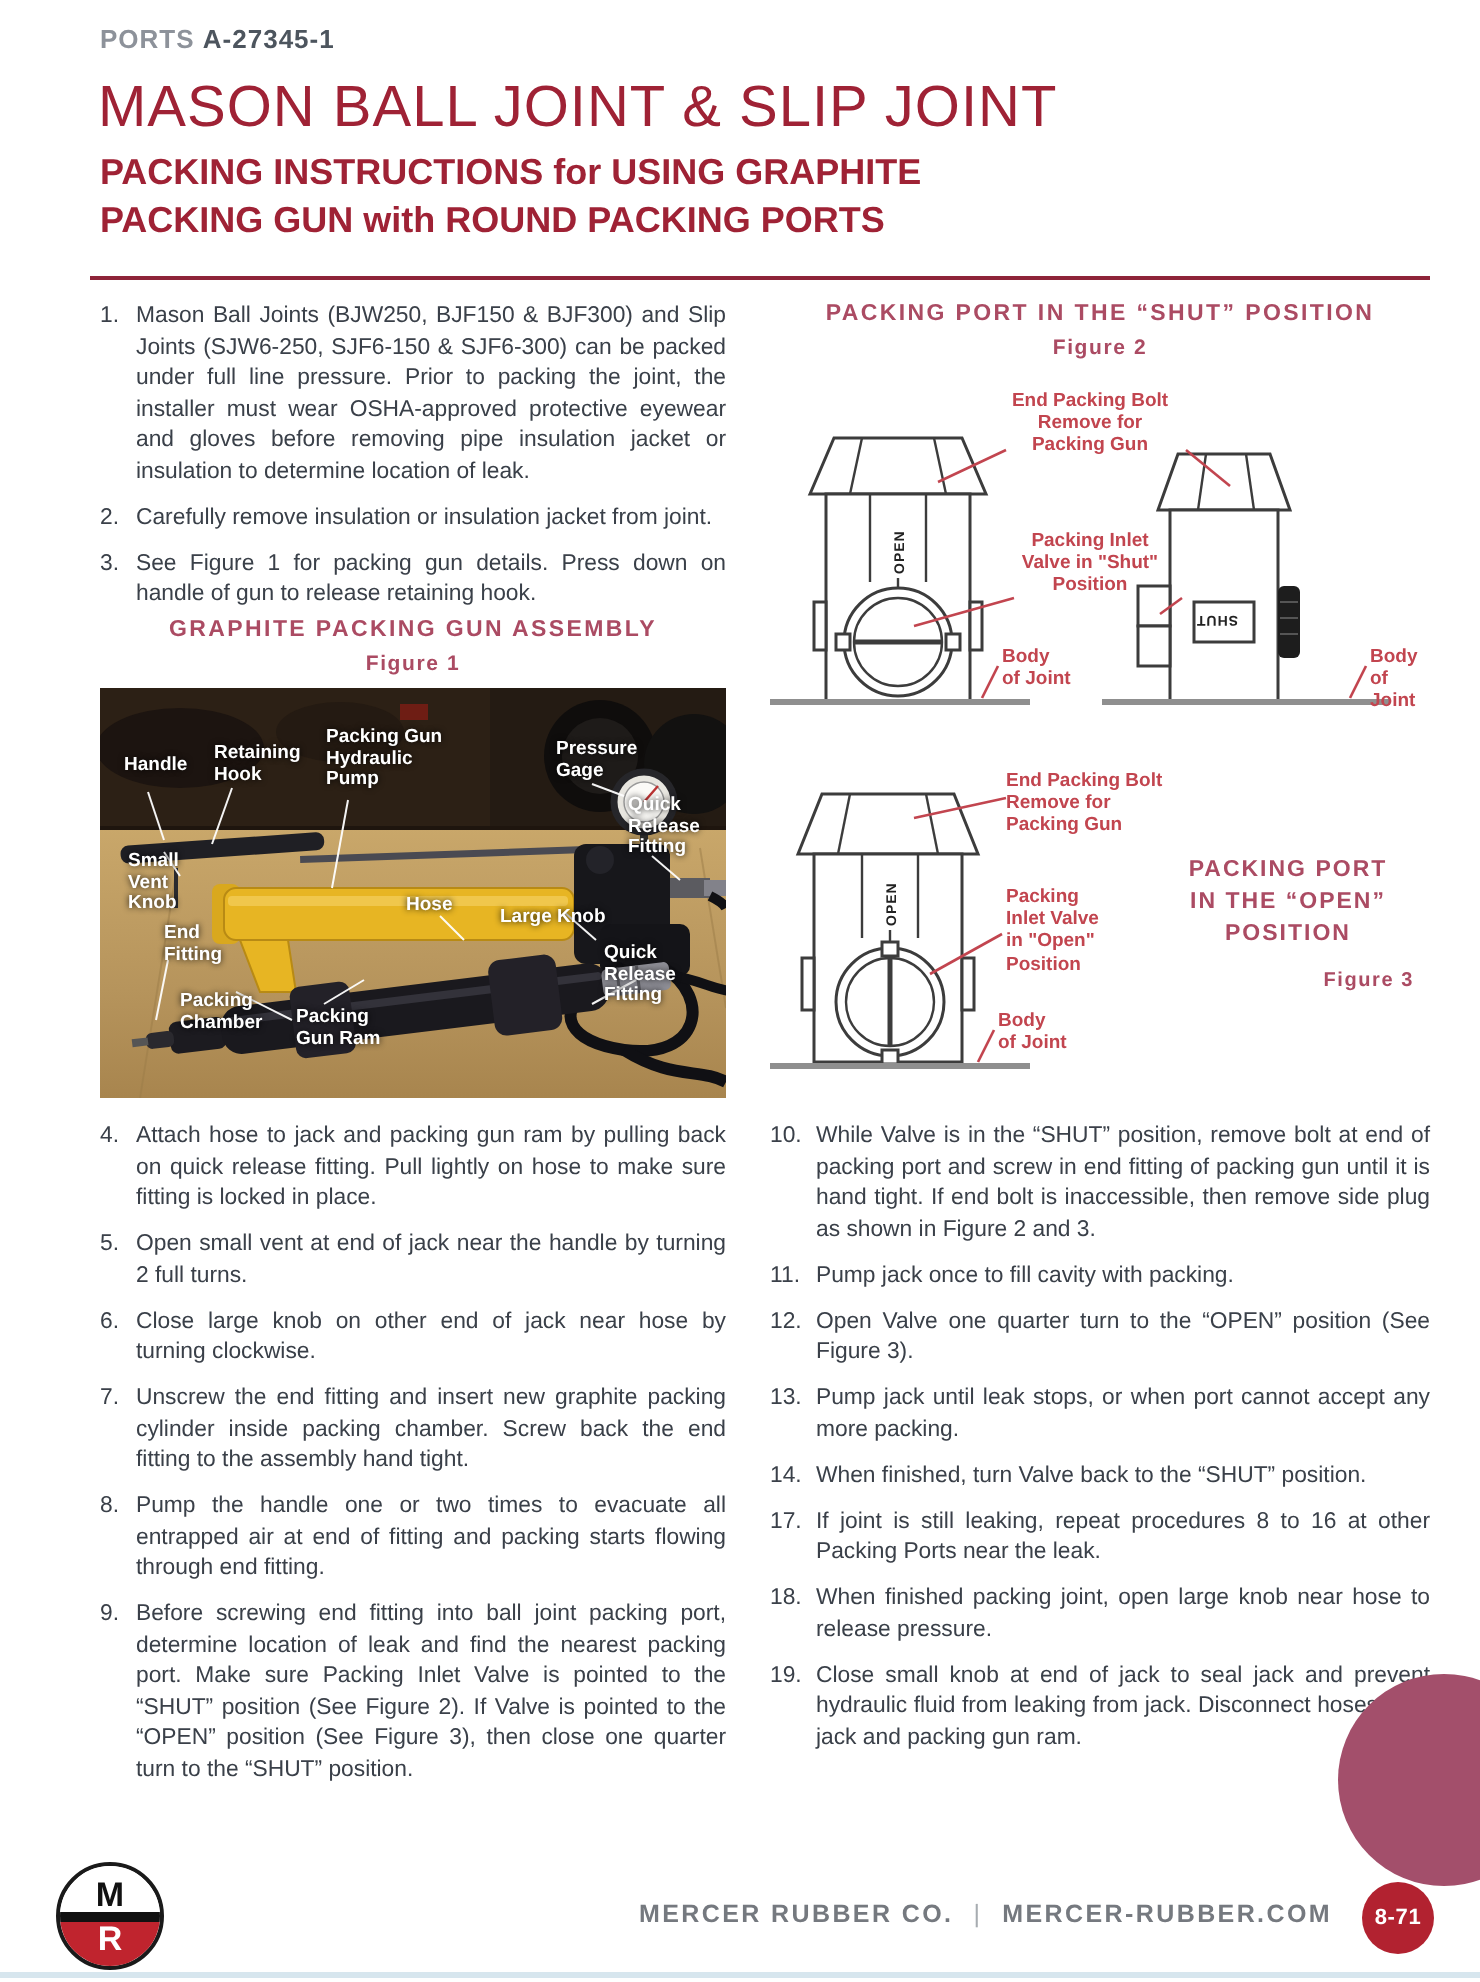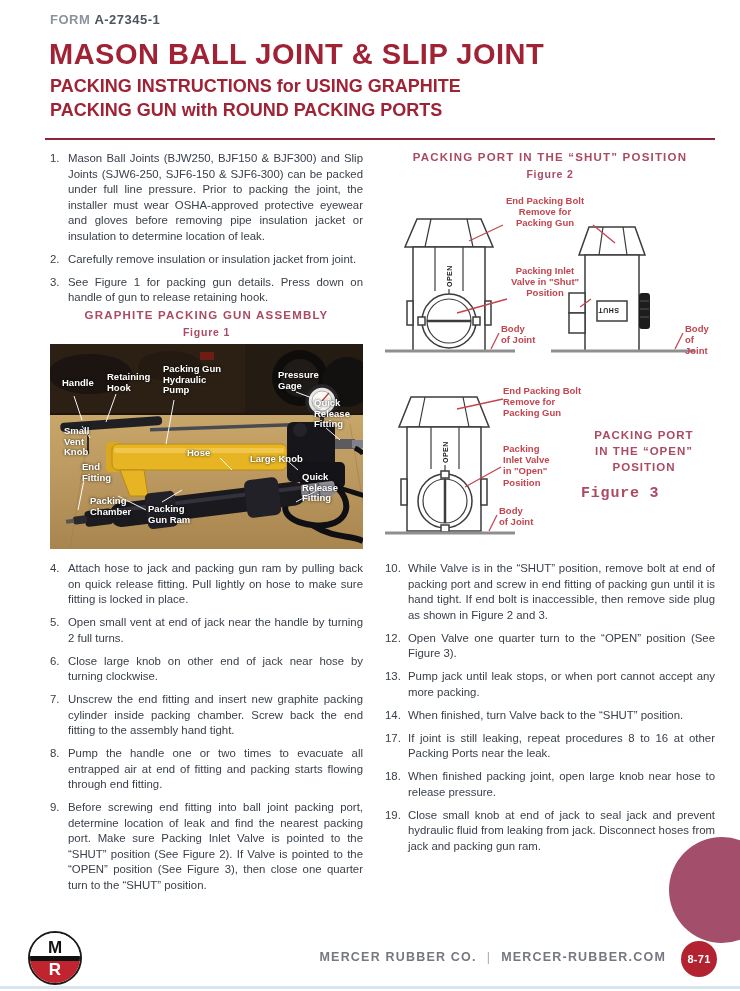--- a/index.html
+++ b/index.html
@@ -3,21 +3,21 @@
 <meta charset="utf-8">
 <style>
   html,body{margin:0;padding:0;background:#fff;}
   .page{position:relative;width:740px;height:991px;background:#ffffff;overflow:hidden;
         font-family:"Liberation Sans",sans-serif;}
 
   
   .form-line{position:absolute;left:50px;top:12px;font-size:13px;letter-spacing:.5px;}
   .form-prefix{color:var(--form-gray);font-weight:bold;}
   .form-number{color:var(--form-number);font-weight:bold;}
-  .title{position:absolute;left:49px;top:38px;font-size:29px;font-weight:bold;
+  .title{position:absolute;left:49px;top:38px;font-size:29px;font-weight:normal;
          color:var(--title-red);letter-spacing:.5px;}
   .subtitle{position:absolute;left:50px;font-size:18px;font-weight:bold;color:var(--title-red);}
   .sub1{top:76px;} .sub2{top:100px;}
   .header-rule{position:absolute;left:45px;top:138px;width:670px;height:2px;background:var(--rule-red);}
 
   
   .steps{position:absolute;}
   .step{display:flex;margin-bottom:7.5px;color:var(--body-text);font-size:11.4px;line-height:1.36;}
   .step .num{flex:0 0 14px;margin-right:4px;text-align:left;}
   .col-right .step .num{flex:0 0 19px;}
@@ -43,22 +43,22 @@
   #fig2-head{position:absolute;left:385px;top:151px;width:330px;}
   #fig2-art{position:absolute;left:385px;top:193px;width:330px;height:170px;}
   #fig3-art{position:absolute;left:385px;top:381px;width:330px;height:162px;}
   .art-svg{position:absolute;left:0;top:0;}
   .rl{position:absolute;color:var(--figure-label-red);font-weight:bold;font-size:9.5px;
       line-height:1.18;white-space:pre-line;}
   .rl.center{text-align:center;}
   .fig3-title{position:absolute;left:196px;top:46px;width:126px;text-align:center;
               font-size:11.5px;font-weight:bold;letter-spacing:1px;color:var(--section-heading);
               white-space:pre-line;line-height:1.4;}
-  .fig3-cap{position:absolute;left:196px;top:104px;width:126px;text-align:left;
-            font-size:15px;font-weight:bold;letter-spacing:.8px;color:var(--section-heading);font-family:Liberation Mono, monospace;}
+  .fig3-cap{position:absolute;left:196px;top:104px;width:126px;text-align:right;
+            font-size:10px;font-weight:bold;letter-spacing:.8px;color:var(--section-heading);}
   .ptr{stroke:var(--figure-label-red);stroke-width:1.3;fill:none;}
   .wln{stroke:#ffffff;stroke-width:1;fill:none;opacity:.95;}
   .port-line{stroke:#3c3c3c;stroke-width:1.5;fill:#ffffff;}
   .port-thin{stroke:#3c3c3c;stroke-width:1.2;fill:none;}
   .baseline{stroke:#8f8f8f;stroke-width:3;fill:none;}
   .mark{font-family:"Liberation Sans",sans-serif;font-size:7px;font-weight:bold;fill:#222;
         letter-spacing:.5px;}
 
   
   .footer-text{position:absolute;top:950px;right:74px;display:flex;gap:10px;align-items:center;
@@ -77,21 +77,21 @@
   .logo-band{height:9%;background:#111;}
   .logo-bottom{height:45%;background:var(--logo-red);display:flex;align-items:flex-start;
                justify-content:center;color:#fff;font-weight:bold;font-size:17px;line-height:1;}
 </style>
 </head>
 <body>
 
 <div class="page">
 
   <div class="form-line">
-    <span class="form-prefix">FORM</span>
+    <span class="form-prefix">PORTS</span>
     <span class="form-number">A-27345-1</span>
   </div>
   <div class="title">MASON BALL JOINT &amp; SLIP JOINT</div>
   <div class="subtitle sub2">PACKING GUN with ROUND PACKING PORTS</div>
   <div class="subtitle sub1">PACKING INSTRUCTIONS for USING GRAPHITE</div>
   <div class="header-rule"></div>
 
   <div class="steps" id="steps-intro">
     <div class="step">
         <span class="num">1.</span>
@@ -202,21 +202,21 @@
 Fitting</span>
       <span class="pl" style="left:14px;top:82px;">Small
 Vent
 Knob</span>
       <span class="pl" style="left:32px;top:118px;">End
 Fitting</span>
       <span class="pl" style="left:40px;top:152px;">Packing
 Chamber</span>
       <span class="pl" style="left:98px;top:160px;">Packing
 Gun Ram</span>
-      <span class="pl" style="left:137px;top:104px;">Hose</span>
+      <span class="pl" style="left:153px;top:104px;">Hose</span>
       <span class="pl" style="left:200px;top:110px;">Large Knob</span>
       <span class="pl" style="left:252px;top:128px;">Quick
 Release
 Fitting</span>
     </div>
   </div>
 
   <div class="steps" id="steps-left">
     <div class="step">
         <span class="num">4.</span>
@@ -349,20 +349,24 @@
 POSITION</div>
     <div class="fig3-cap">Figure 3</div>
   </div>
 
   <div class="steps col-right" id="steps-right">
     <div class="step">
         <span class="num">10.</span>
         <span class="txt">While Valve is in the “SHUT” position, remove bolt at end of packing port and screw in end fitting of packing gun until it is hand tight. If end bolt is inaccessible, then remove side plug as shown in Figure 2 and 3.</span>
       </div>
     <div class="step">
+        <span class="num">11.</span>
+        <span class="txt">Pump jack once to fill cavity with packing.</span>
+      </div>
+    <div class="step">
         <span class="num">12.</span>
         <span class="txt">Open Valve one quarter turn to the “OPEN” position (See Figure 3).</span>
       </div>
     <div class="step">
         <span class="num">13.</span>
         <span class="txt">Pump jack until leak stops, or when port cannot accept any more packing.</span>
       </div>
     <div class="step">
         <span class="num">14.</span>
         <span class="txt">When finished, turn Valve back to the “SHUT” position.</span>

